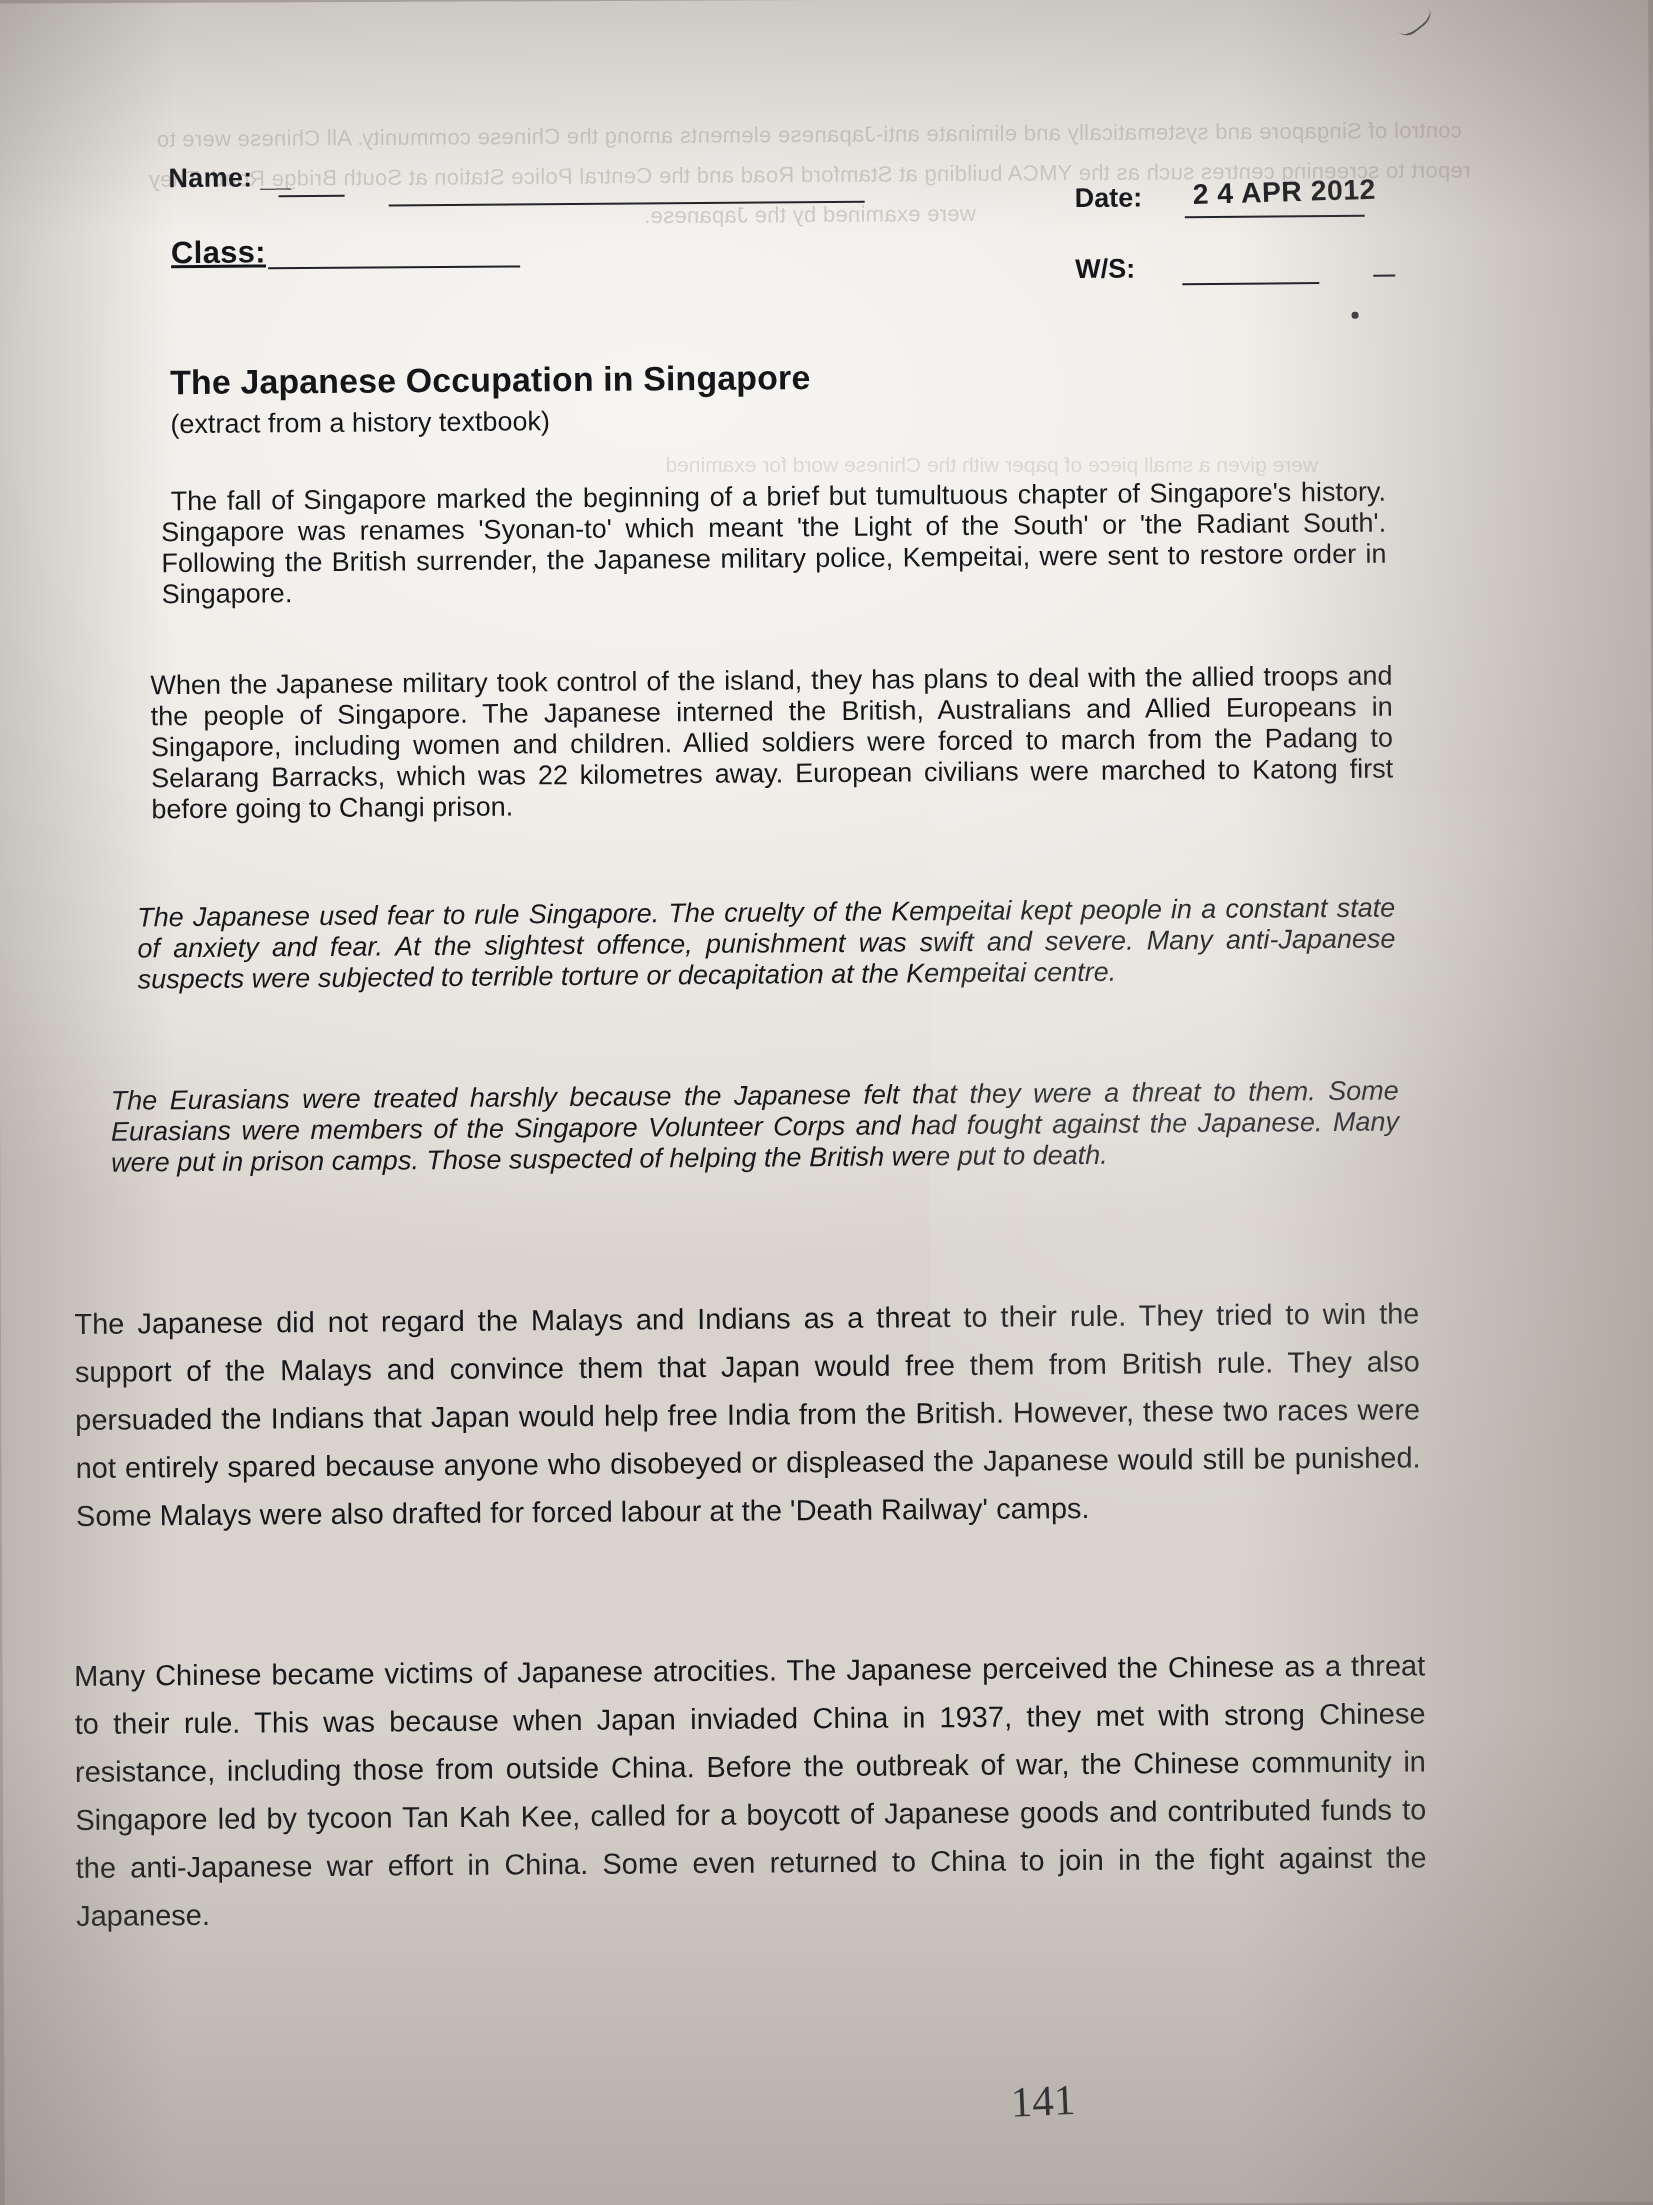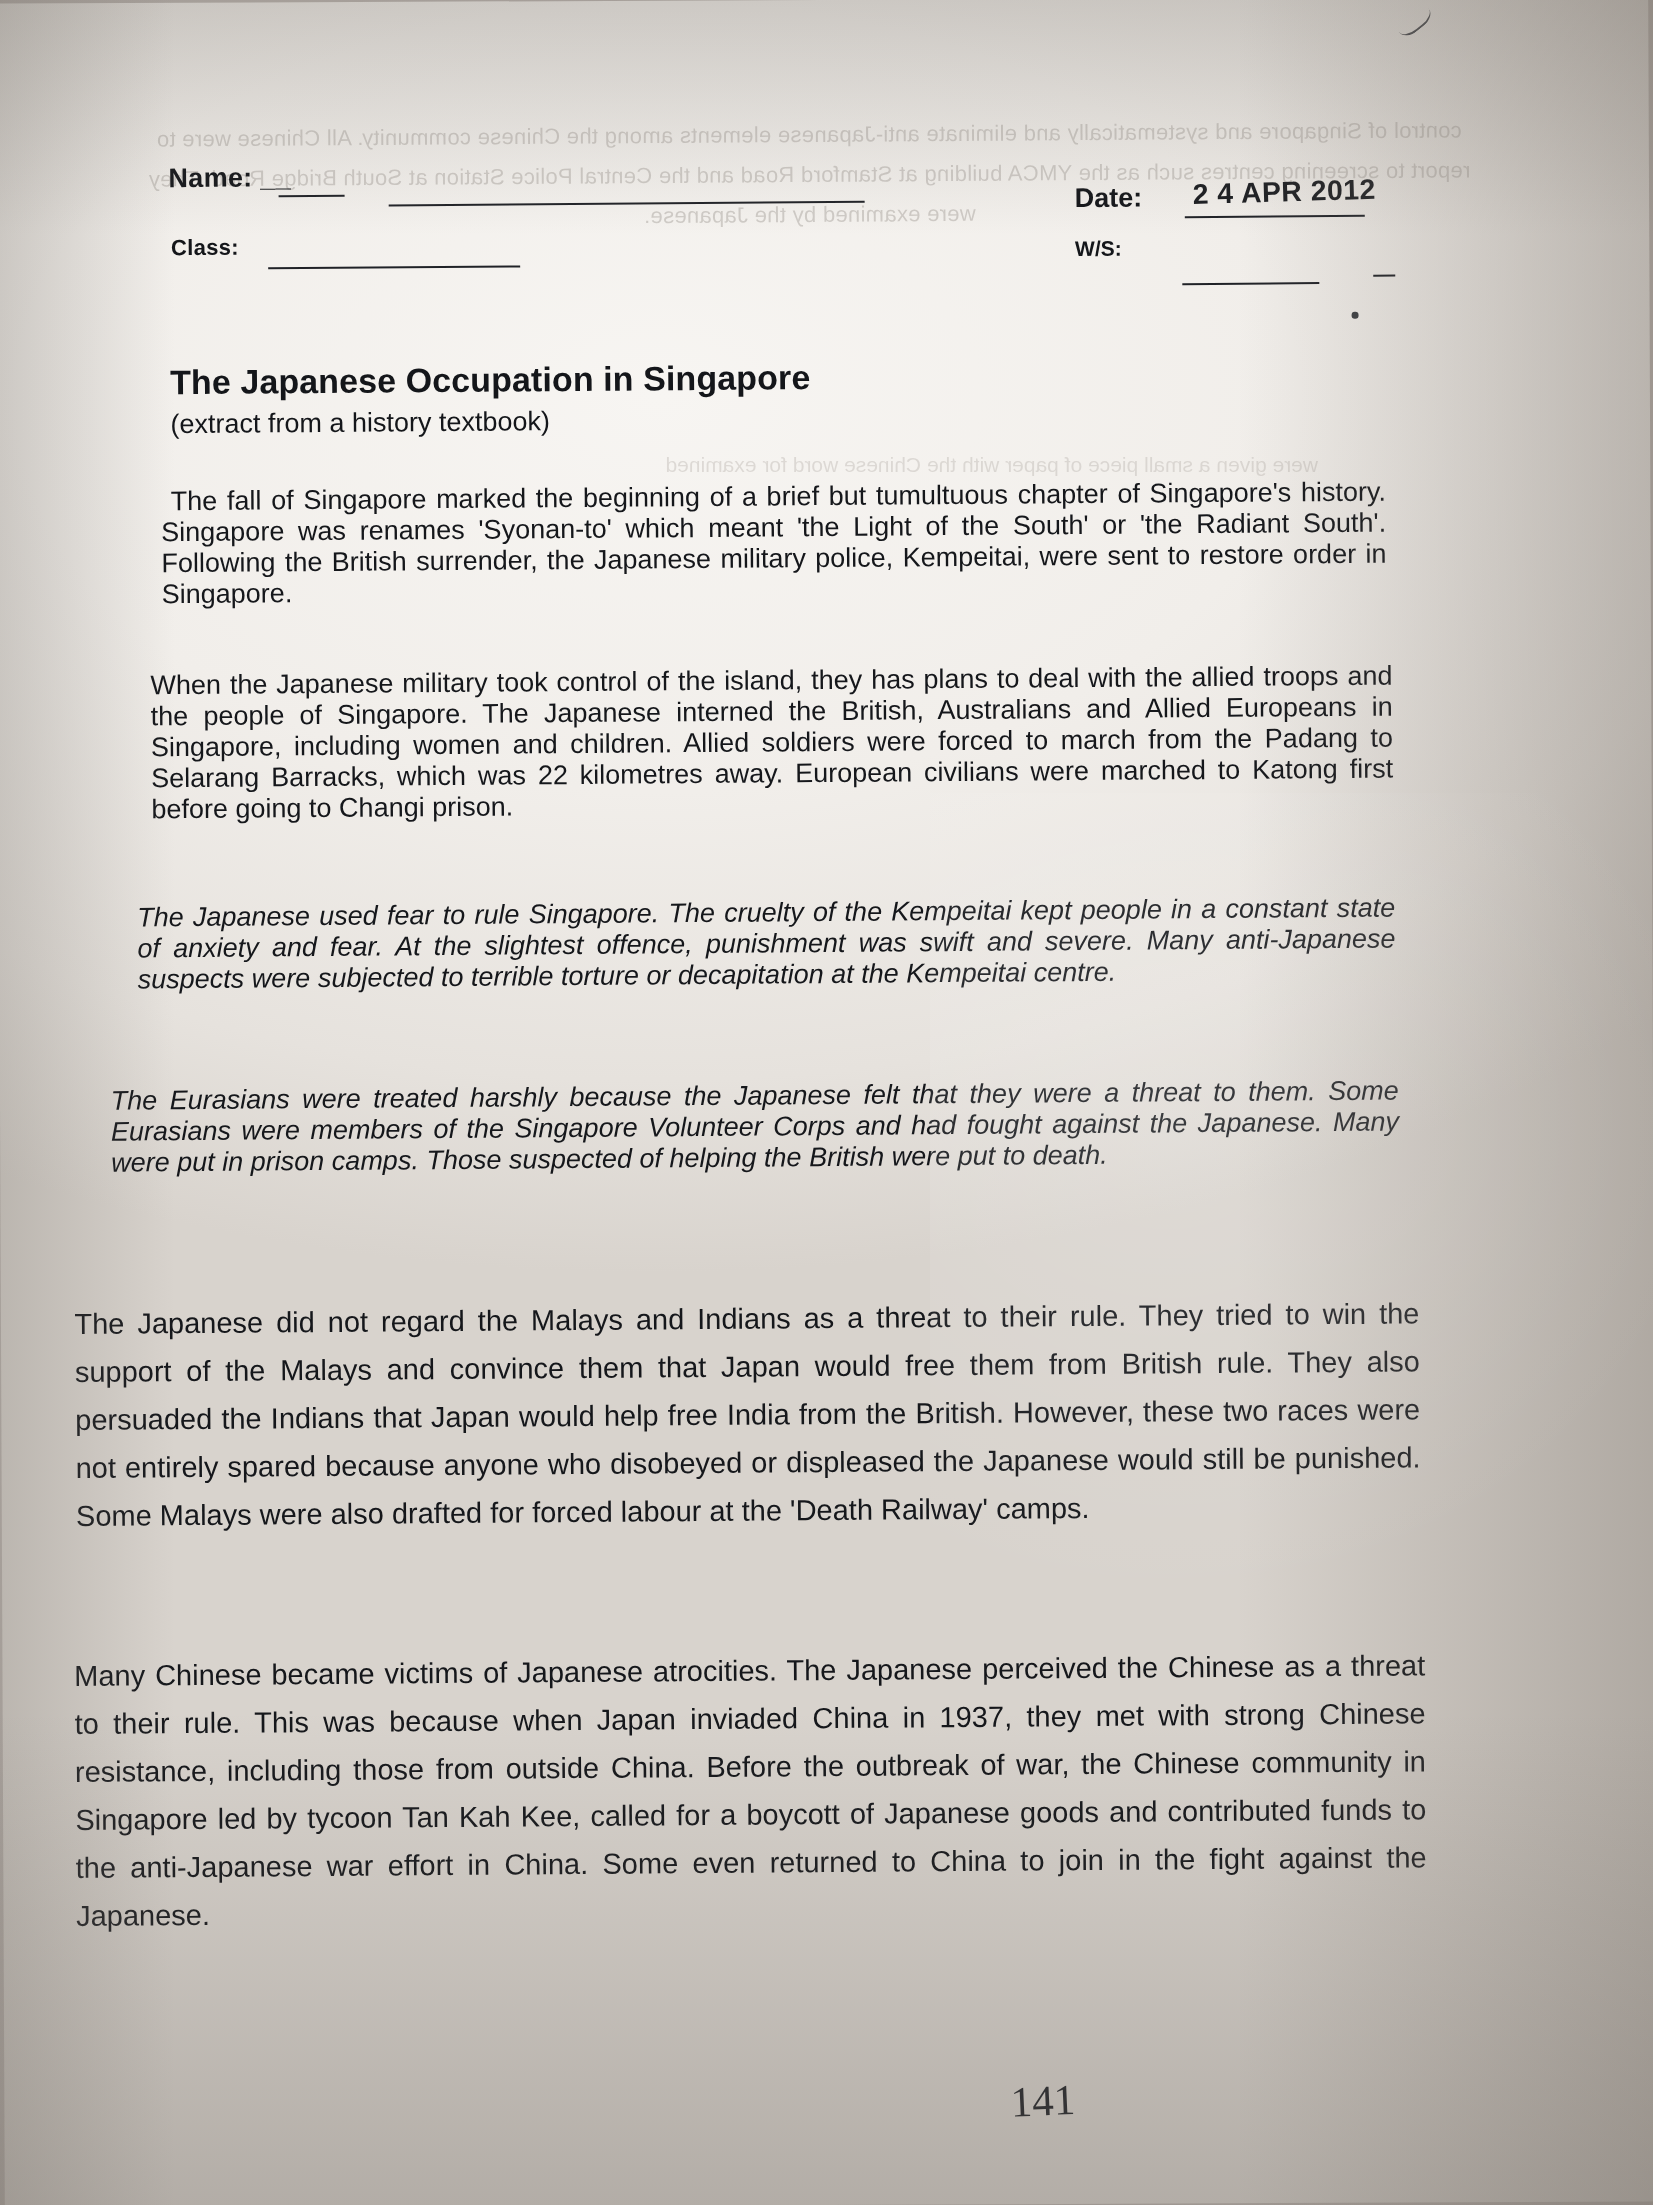--- a/index.html
+++ b/index.html
@@ -130,23 +130,24 @@
     left: 394px;
     top: 201px;
     width: 476px;
     height: 0;
     border-bottom: 2.2px solid #202227;
   }
   .hdr-class {
     position: absolute;
     left: 176px;
     top: 230px;
-    font-size: 22px;
+    font-size: 31px;
     font-weight: 600;
     letter-spacing: 0.3px;
+    text-decoration: underline;
   }
   .rule-class {
     position: absolute;
     left: 273px;
     top: 263px;
     width: 252px;
     height: 0;
     border-bottom: 2.2px solid #202227;
   }
   .hdr-date {
@@ -170,22 +171,22 @@
     position: absolute;
     left: 1190px;
     top: 219px;
     width: 180px;
     height: 0;
     border-bottom: 2.2px solid #202227;
   }
   .hdr-ws {
     position: absolute;
     left: 1080px;
-    top: 239px;
-    font-size: 21px;
+    top: 256px;
+    font-size: 27px;
     font-weight: 600;
   }
   .rule-ws {
     position: absolute;
     left: 1187px;
     top: 286px;
     width: 137px;
     height: 0;
     border-bottom: 2.2px solid #202227;
   }

